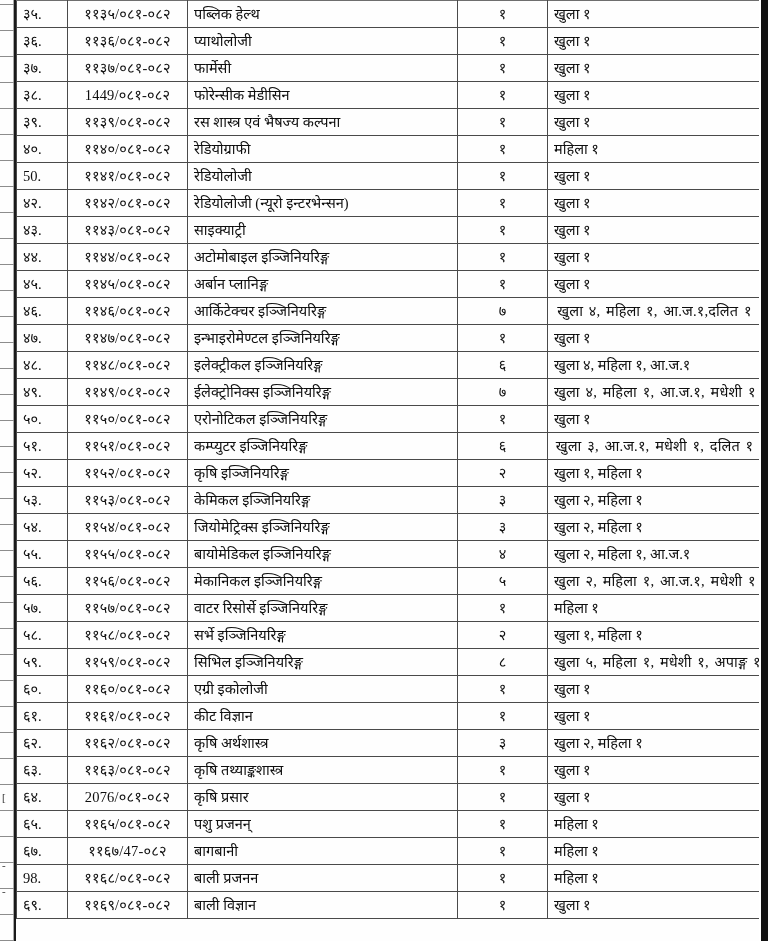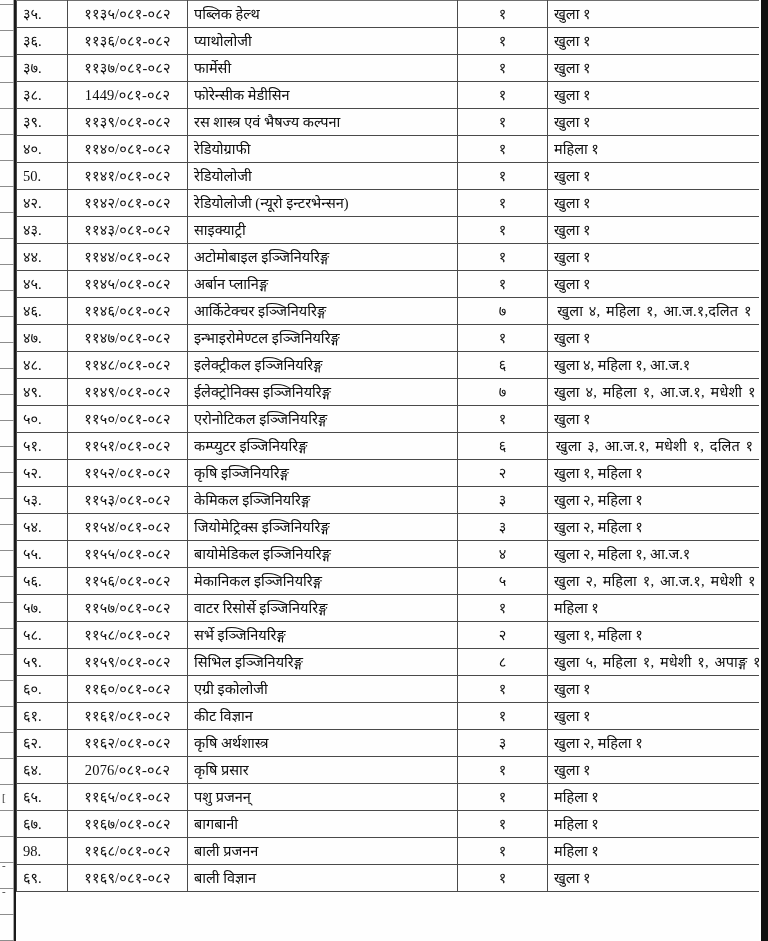--- a/index.html
+++ b/index.html
@@ -376,36 +376,43 @@
             <td class="inc">खुला १</td>
           </tr>
           <tr>
             <td class="sn">६२.</td>
             <td class="adno">११६२/०८१-०८२</td>
             <td class="svc">कृषि अर्थशास्त्र</td>
             <td class="qty">३</td>
             <td class="inc">खुला २, महिला १</td>
           </tr>
           <tr>
+            <td class="sn">६३.</td>
+            <td class="adno">११६३/०८१-०८२</td>
+            <td class="svc">कृषि तथ्याङ्कशास्त्र</td>
+            <td class="qty">१</td>
+            <td class="inc">खुला १</td>
+          </tr>
+          <tr>
             <td class="sn">६४.</td>
             <td class="adno">2076/०८१-०८२</td>
             <td class="svc">कृषि प्रसार</td>
             <td class="qty">१</td>
             <td class="inc">खुला १</td>
           </tr>
           <tr>
             <td class="sn">६५.</td>
             <td class="adno">११६५/०८१-०८२</td>
             <td class="svc">पशु प्रजनन्</td>
             <td class="qty">१</td>
             <td class="inc">महिला १</td>
           </tr>
           <tr>
             <td class="sn">६७.</td>
-            <td class="adno">११६७/०८१-०८२</td>
+            <td class="adno">११६७/47-०८२</td>
             <td class="svc">बागबानी</td>
             <td class="qty">१</td>
             <td class="inc">महिला १</td>
           </tr>
           <tr>
             <td class="sn">98.</td>
             <td class="adno">११६८/०८१-०८२</td>
             <td class="svc">बाली प्रजनन</td>
             <td class="qty">१</td>
             <td class="inc">महिला १</td>

